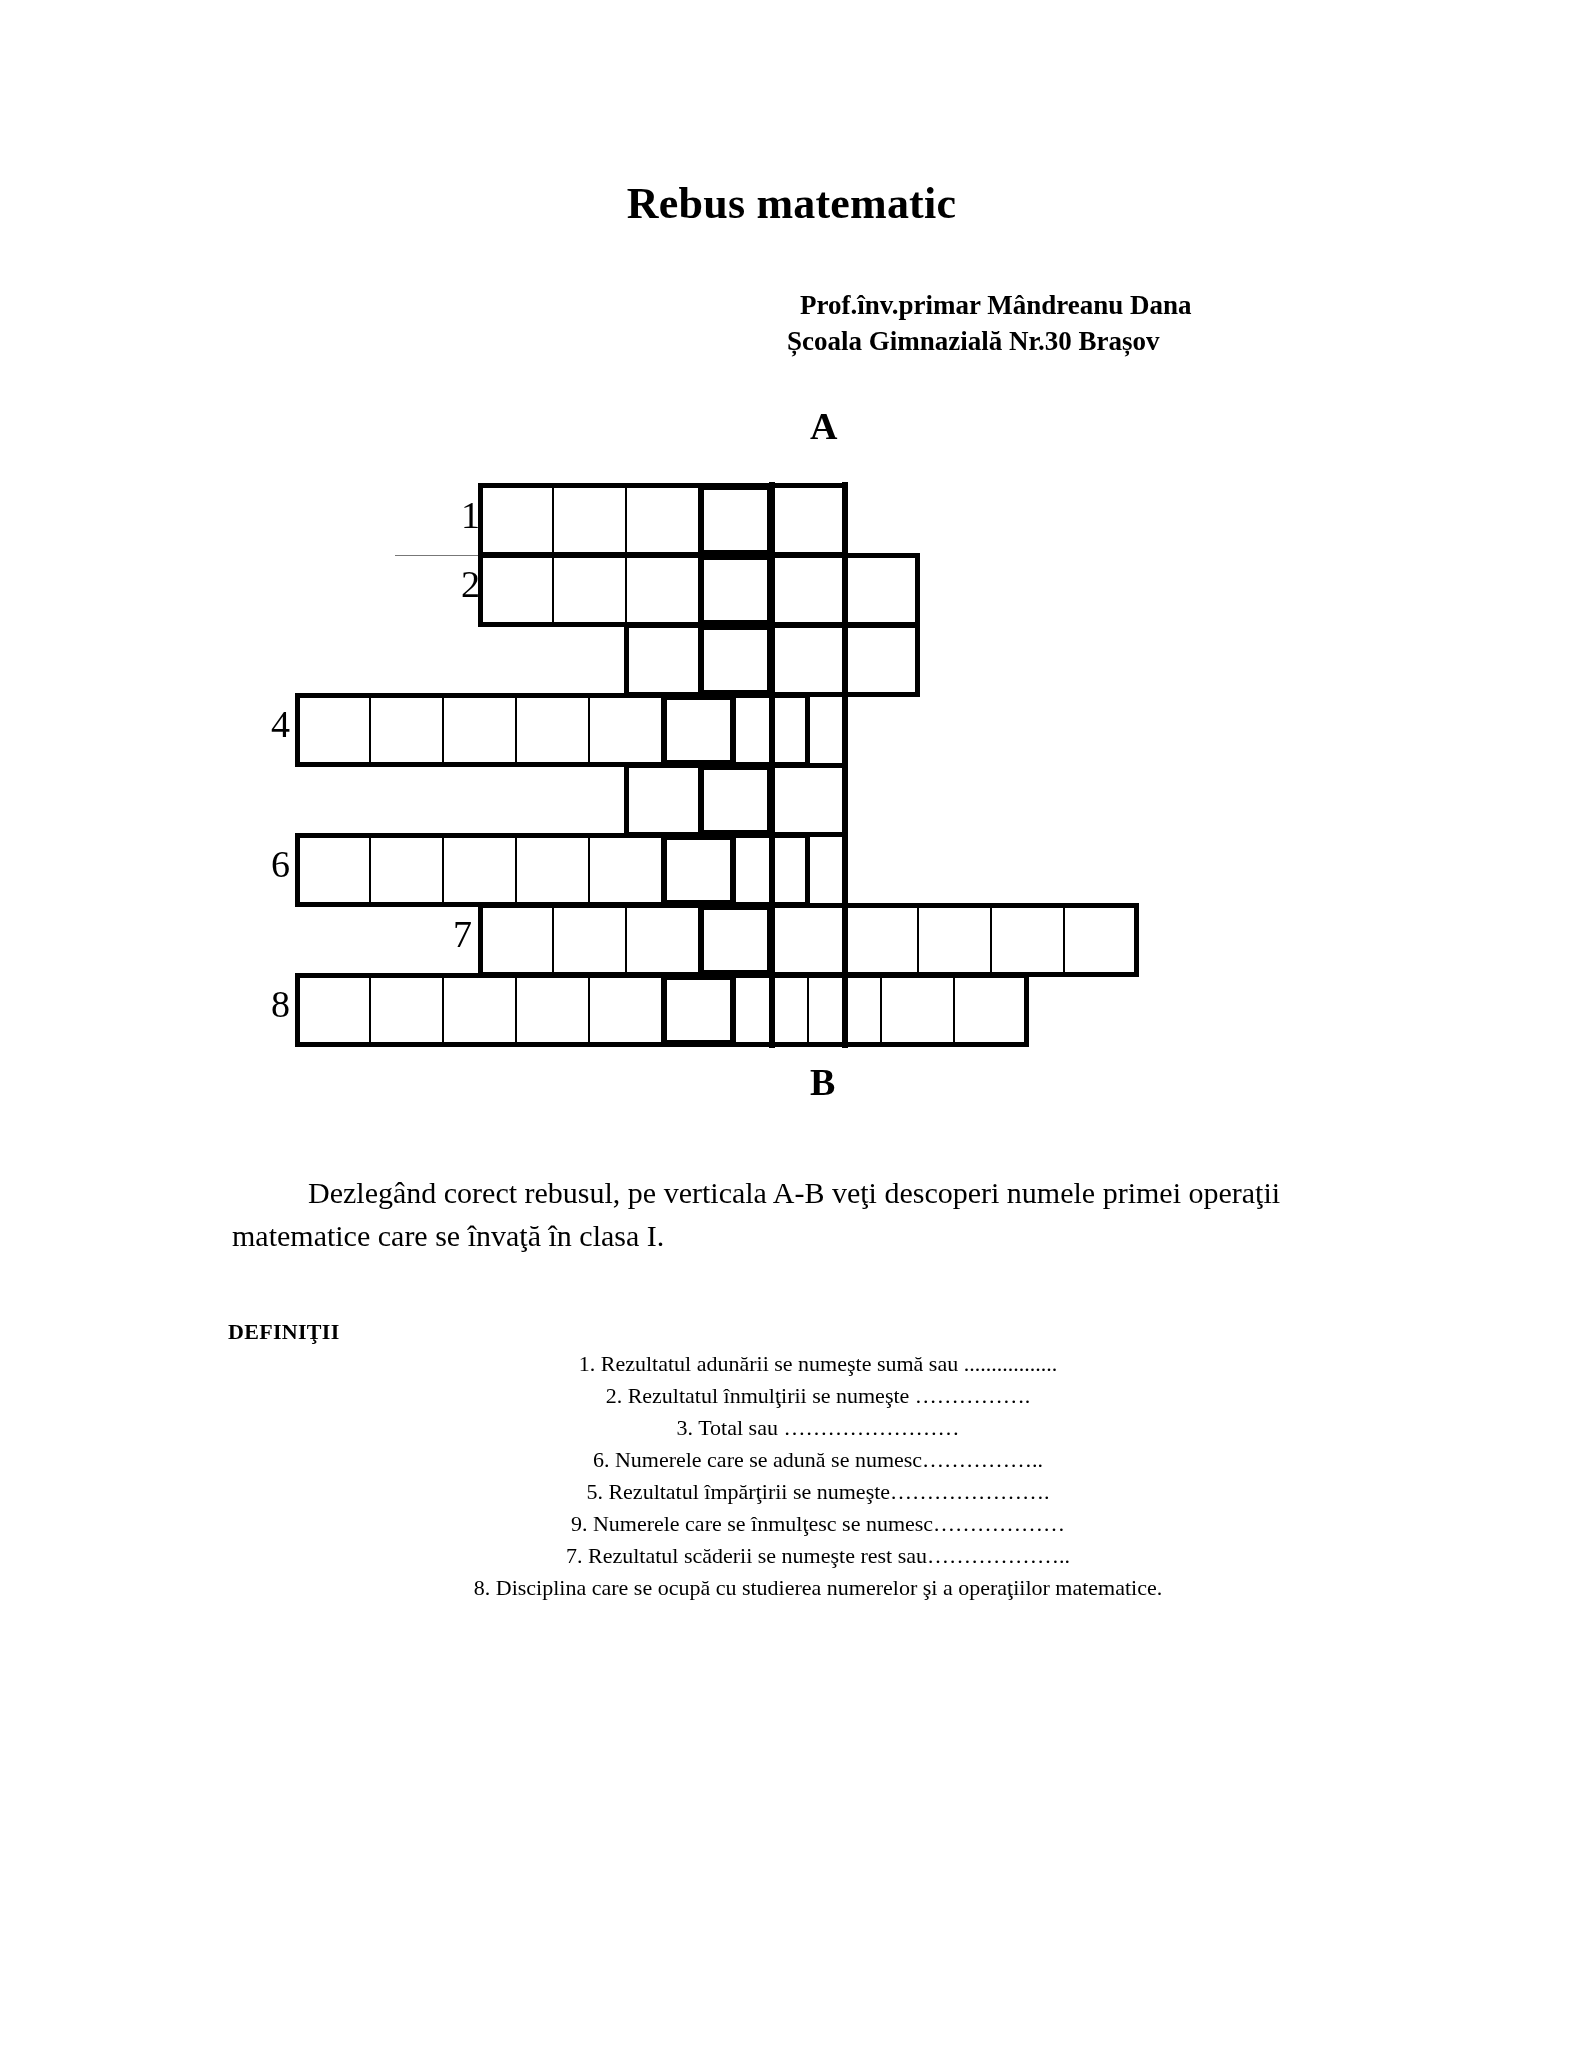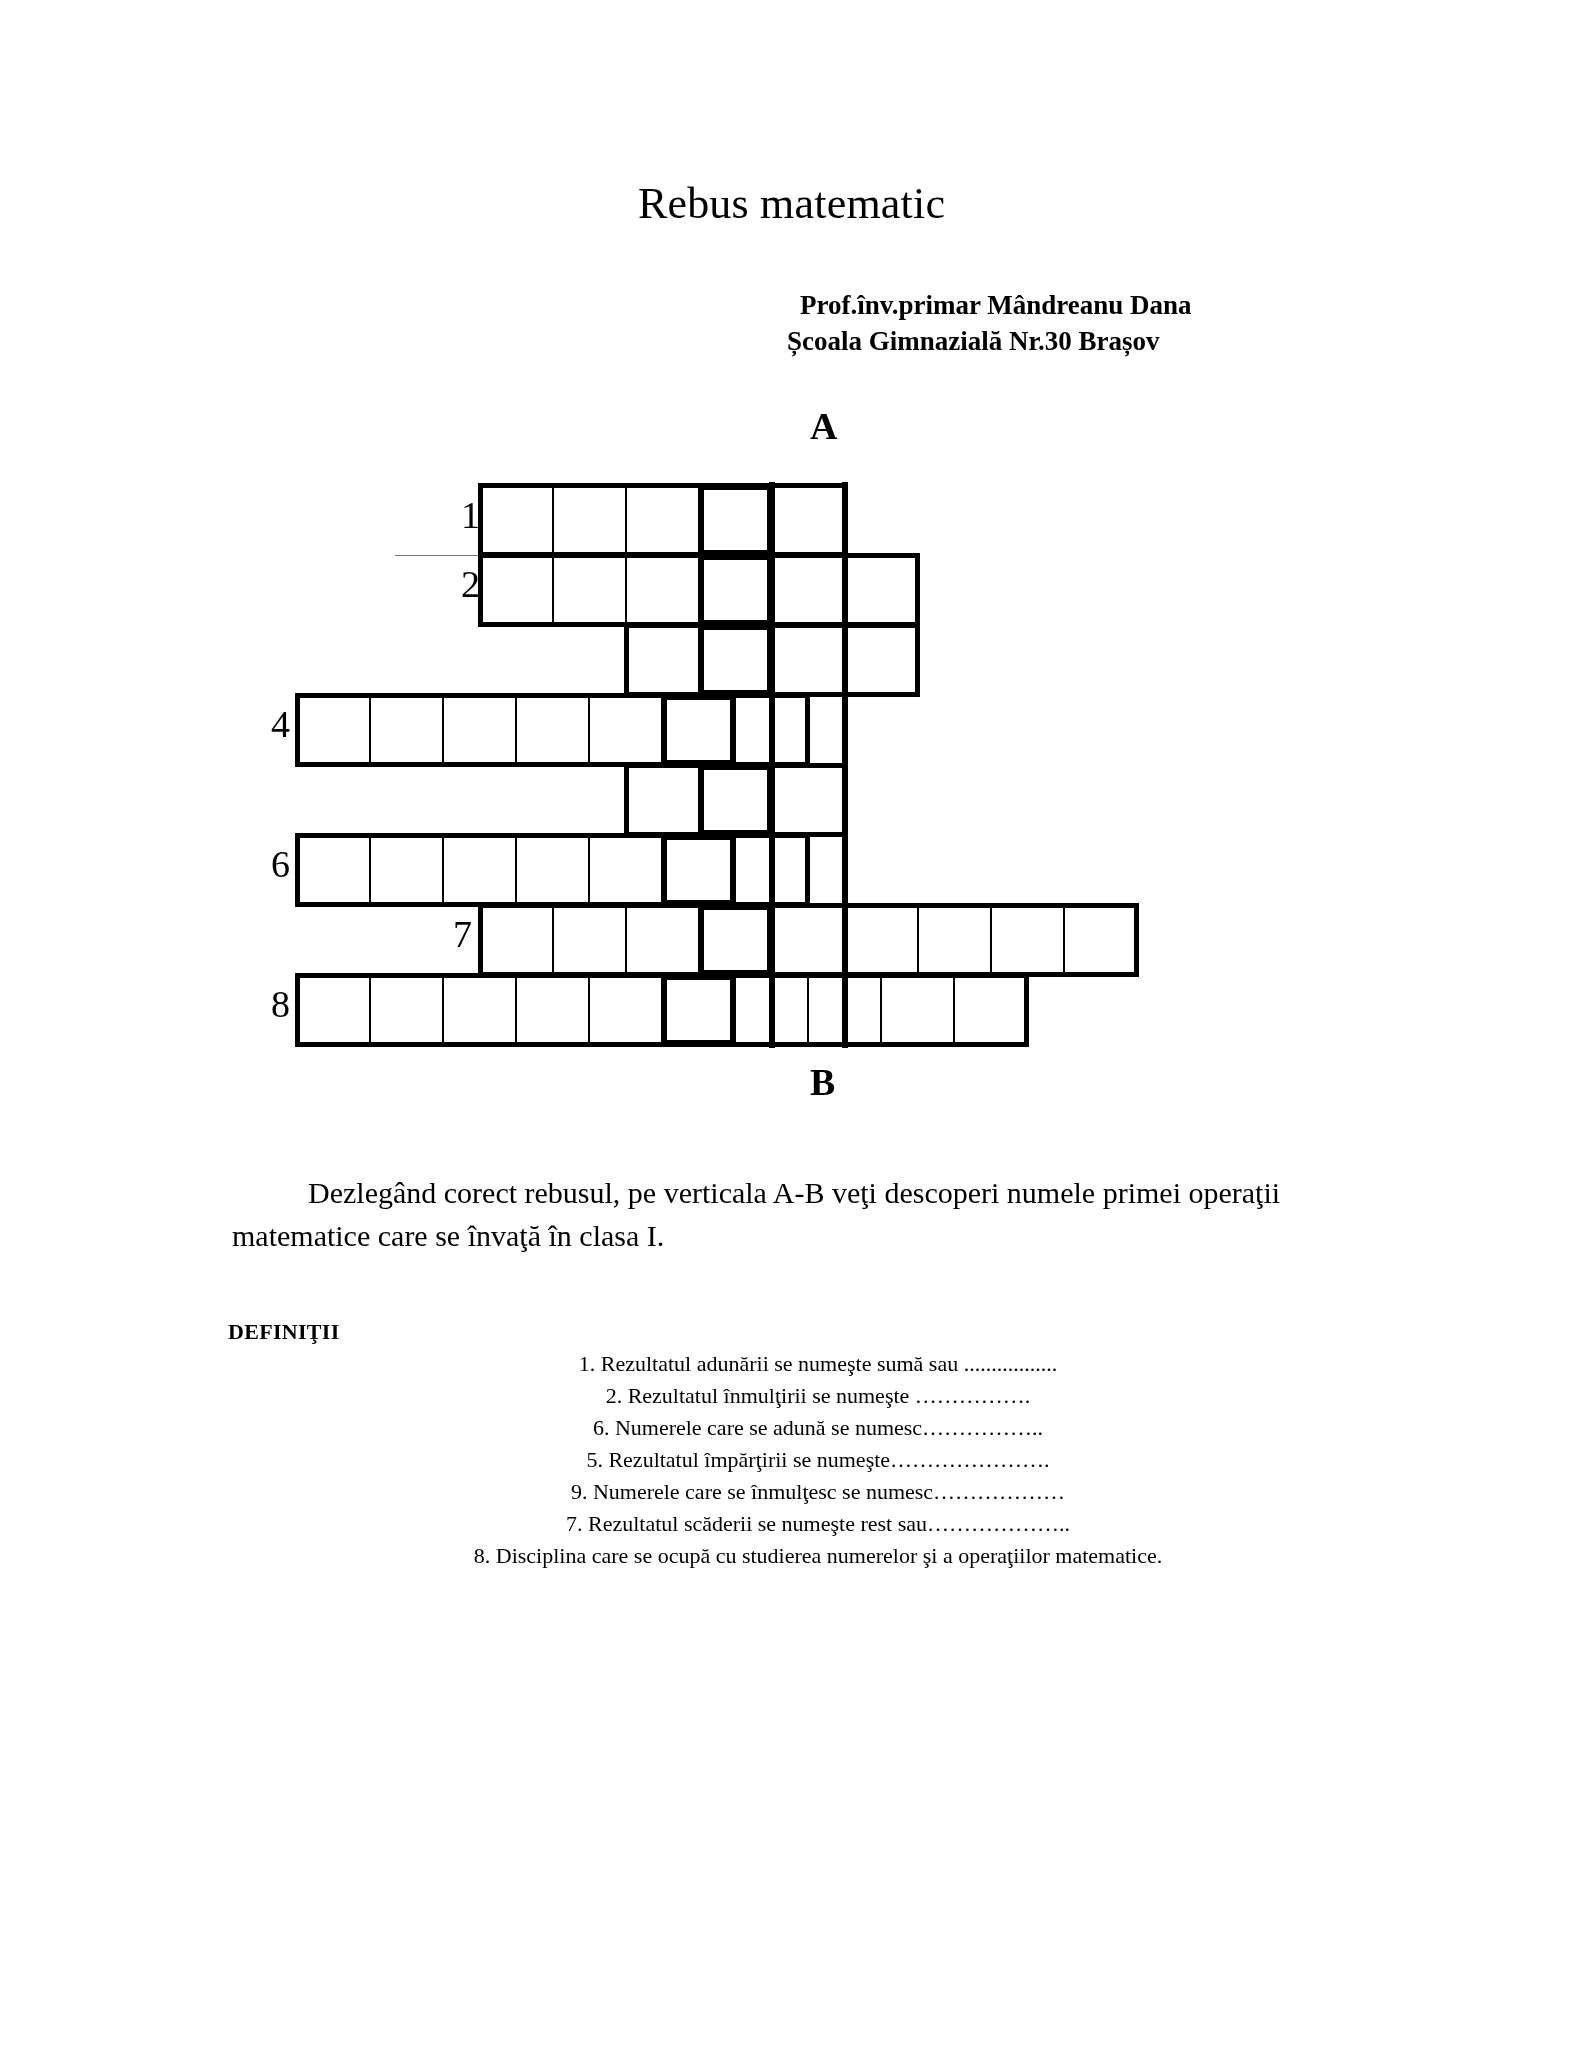--- a/index.html
+++ b/index.html
@@ -22,21 +22,21 @@
   }
 
   
   .doc-title {
     position: absolute;
     left: 0;
     right: 0;
     top: 178px;
     text-align: center;
     font-size: 44px;
-    font-weight: normal;
+    font-weight: bold;
     letter-spacing: 0.2px;
   }
 
   
   .author-block {
     position: absolute;
     left: 800px;
     top: 288px;
     font-size: 27px;
     font-weight: bold;
@@ -258,20 +258,21 @@
 
   </div>
 
   <div class="intro-para">Dezlegând corect rebusul, pe verticala A-B veţi descoperi numele primei operaţii matematice care se învaţă în clasa I.</div>
 
   <div class="definitions">
     <div class="definitions-heading">DEFINIŢII</div>
     <div id="definition-list">
         <div class="definition-item">1. Rezultatul adunării se numeşte sumă sau .................</div>
         <div class="definition-item">2. Rezultatul înmulţirii se numeşte …………….</div>
+        <div class="definition-item">3. Total sau ……………………</div>
         <div class="definition-item">6. Numerele care se adună se numesc……………..</div>
         <div class="definition-item">5. Rezultatul împărţirii se numeşte………………….</div>
         <div class="definition-item">9. Numerele care se înmulţesc se numesc………………</div>
         <div class="definition-item">7. Rezultatul scăderii se numeşte rest sau………………..</div>
         <div class="definition-item">8. Disciplina care se ocupă cu studierea numerelor şi a operaţiilor matematice.</div>
       </div>
   </div>
 
 </div>
 

